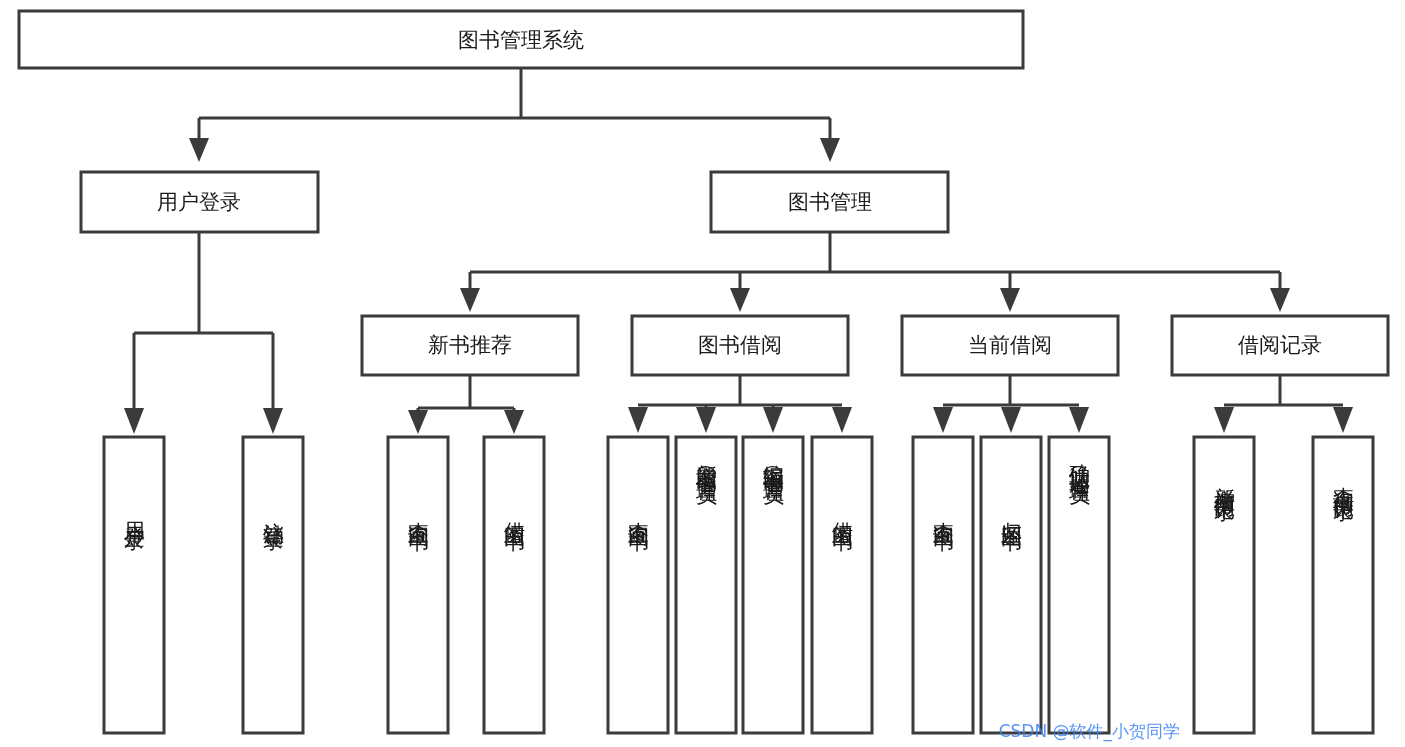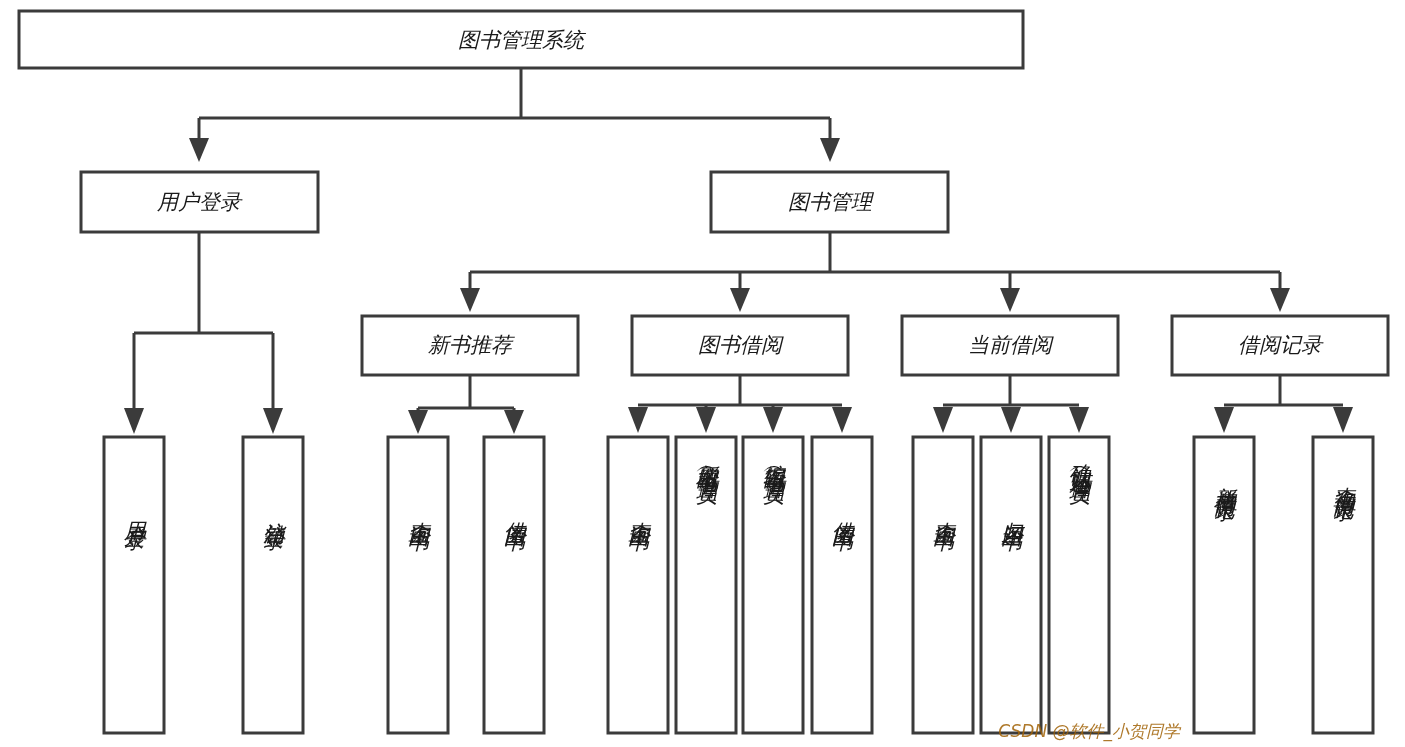--- a/index.html
+++ b/index.html
@@ -11,21 +11,20 @@
     width: 1405px;
     height: 747px;
     font-family: "DejaVu Sans", "Liberation Sans", sans-serif;
     overflow: hidden;
     position: relative;
   }
   #diagram-root {
     position: relative;
     width: 1188px;
     height: 747px;
-    font-style: italic;
   }
   svg#tree-svg {
     position: absolute;
     top: 0;
     left: 0;
     width: 1405px;
     height: 747px;
     display: block;
   }
   .node-box {
@@ -66,21 +65,21 @@
     letter-spacing: 3px;
     color: #1a1a1a;
     white-space: nowrap;
   }
   #watermark {
     position: absolute;
     right: 8px;
     bottom: 4px;
     font-family: "DejaVu Sans", "Liberation Sans", sans-serif;
     font-size: 17px;
-    color: #a16207;
+    color: #3b82f6;
     opacity: 0.85;
     white-space: nowrap;
   }
 </style>
 </head>
 <body>
 
 <div id="diagram-root">
 
   <svg id="tree-svg" viewBox="0 0 1405 747">

